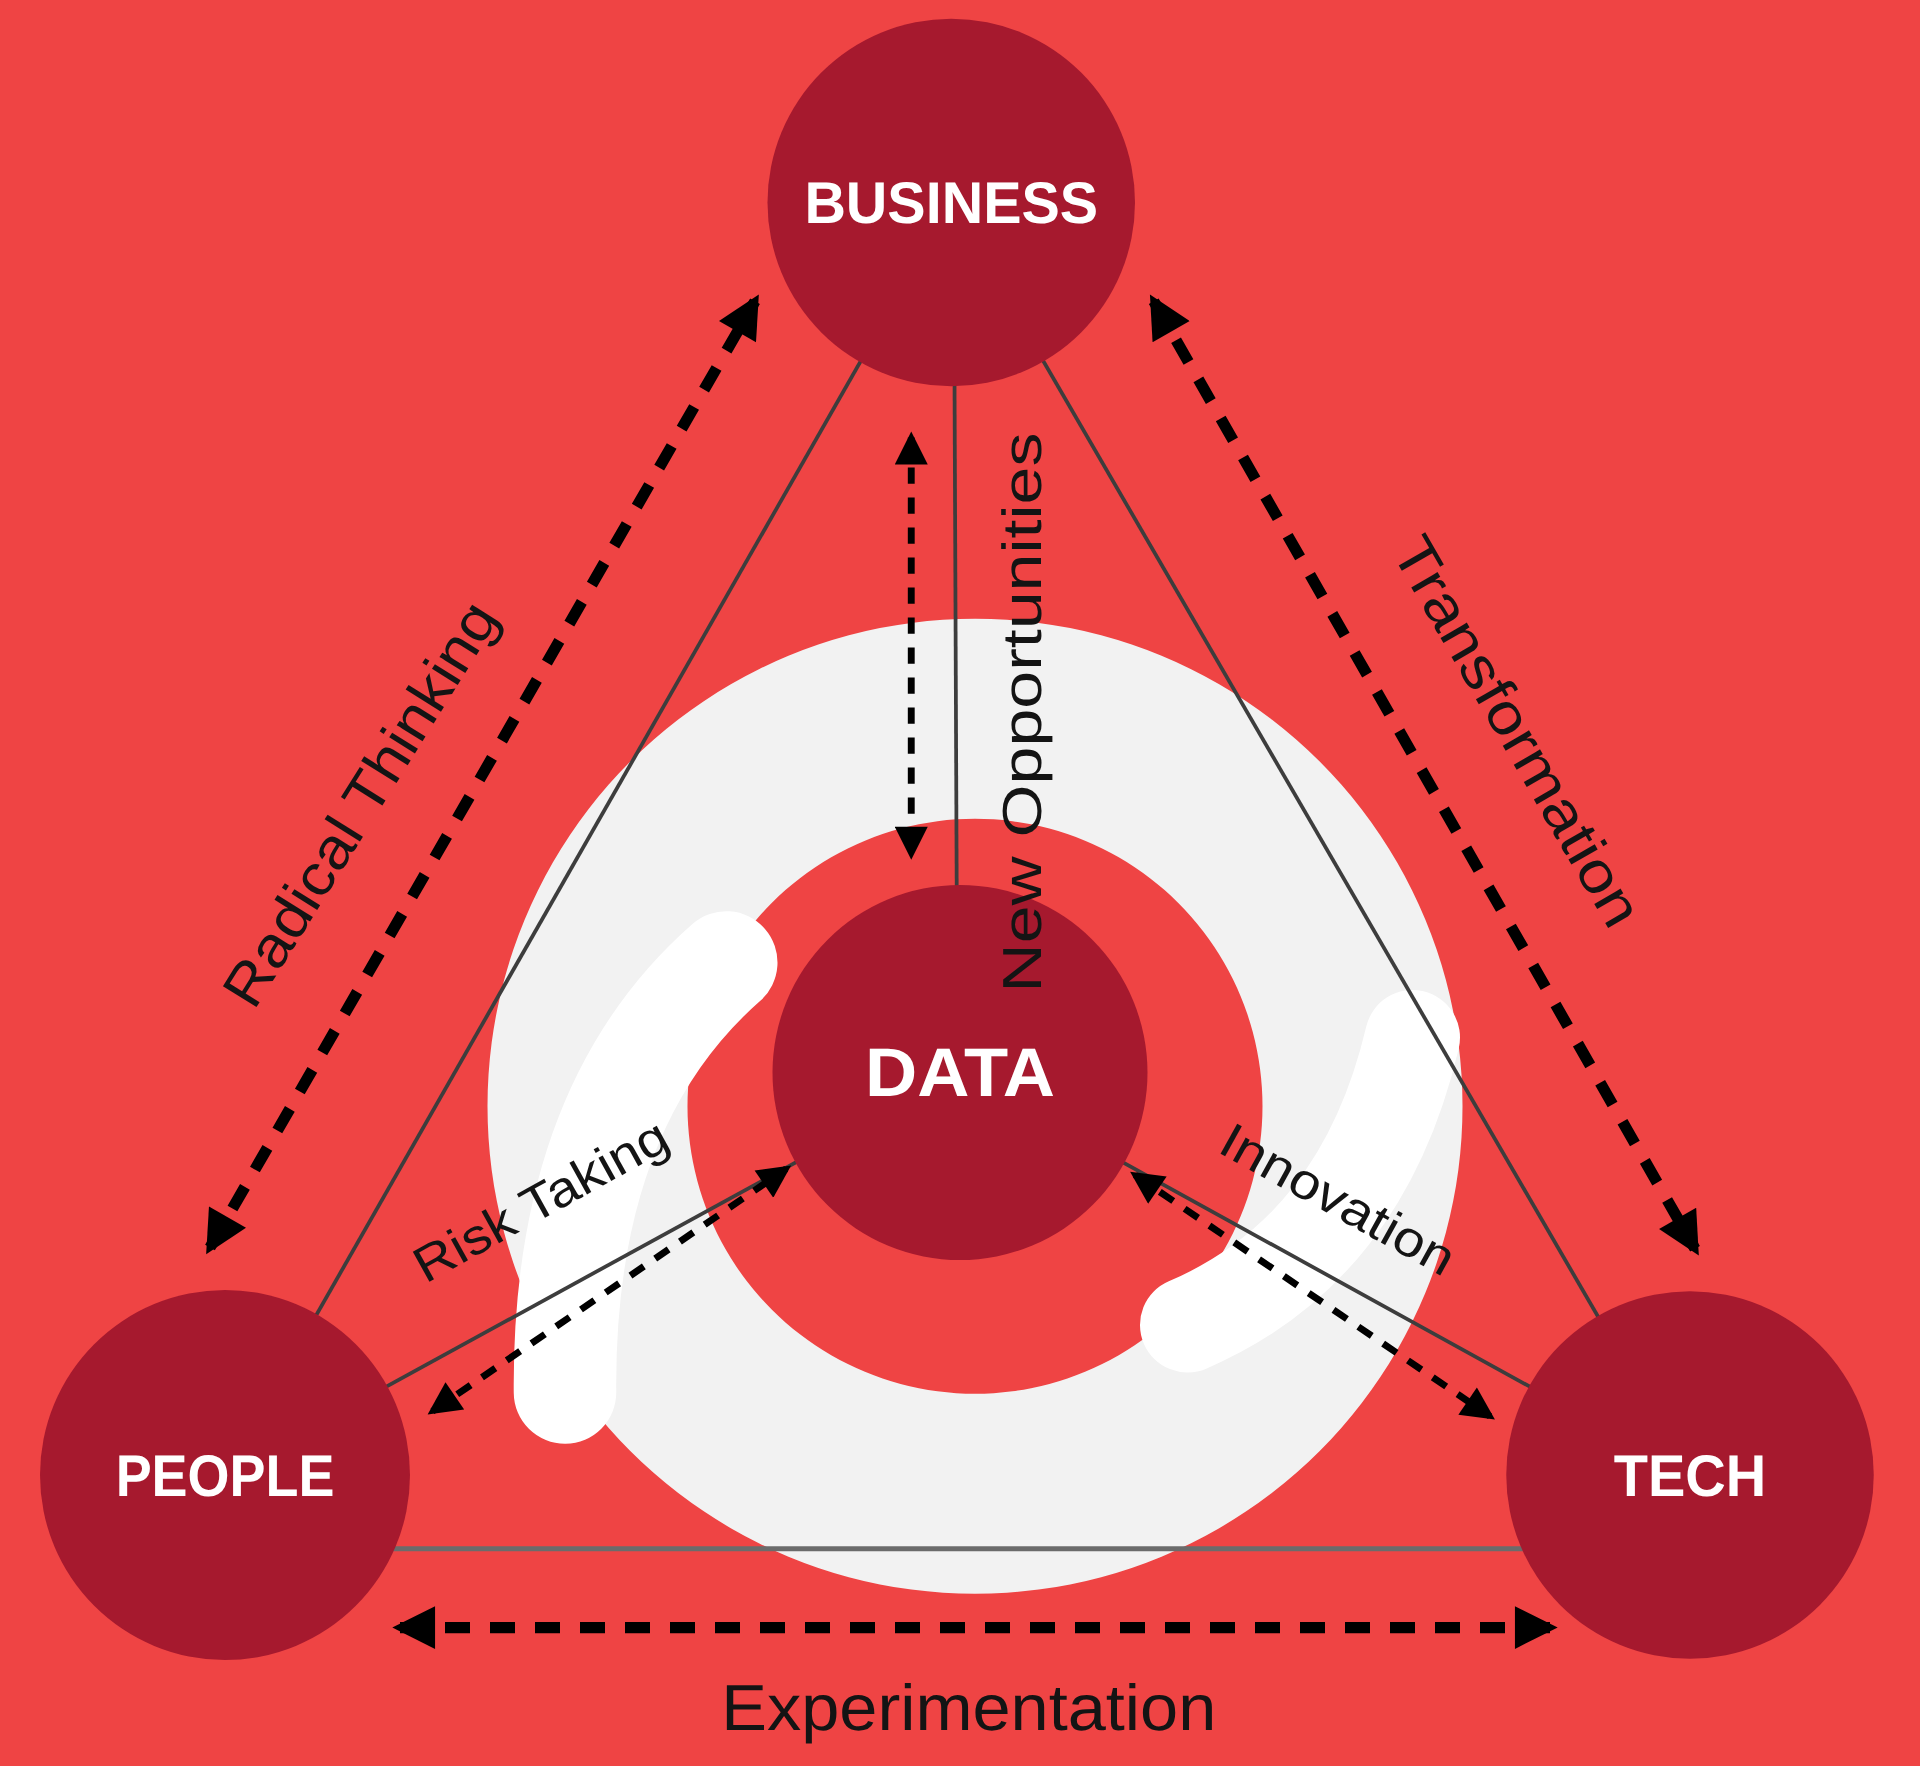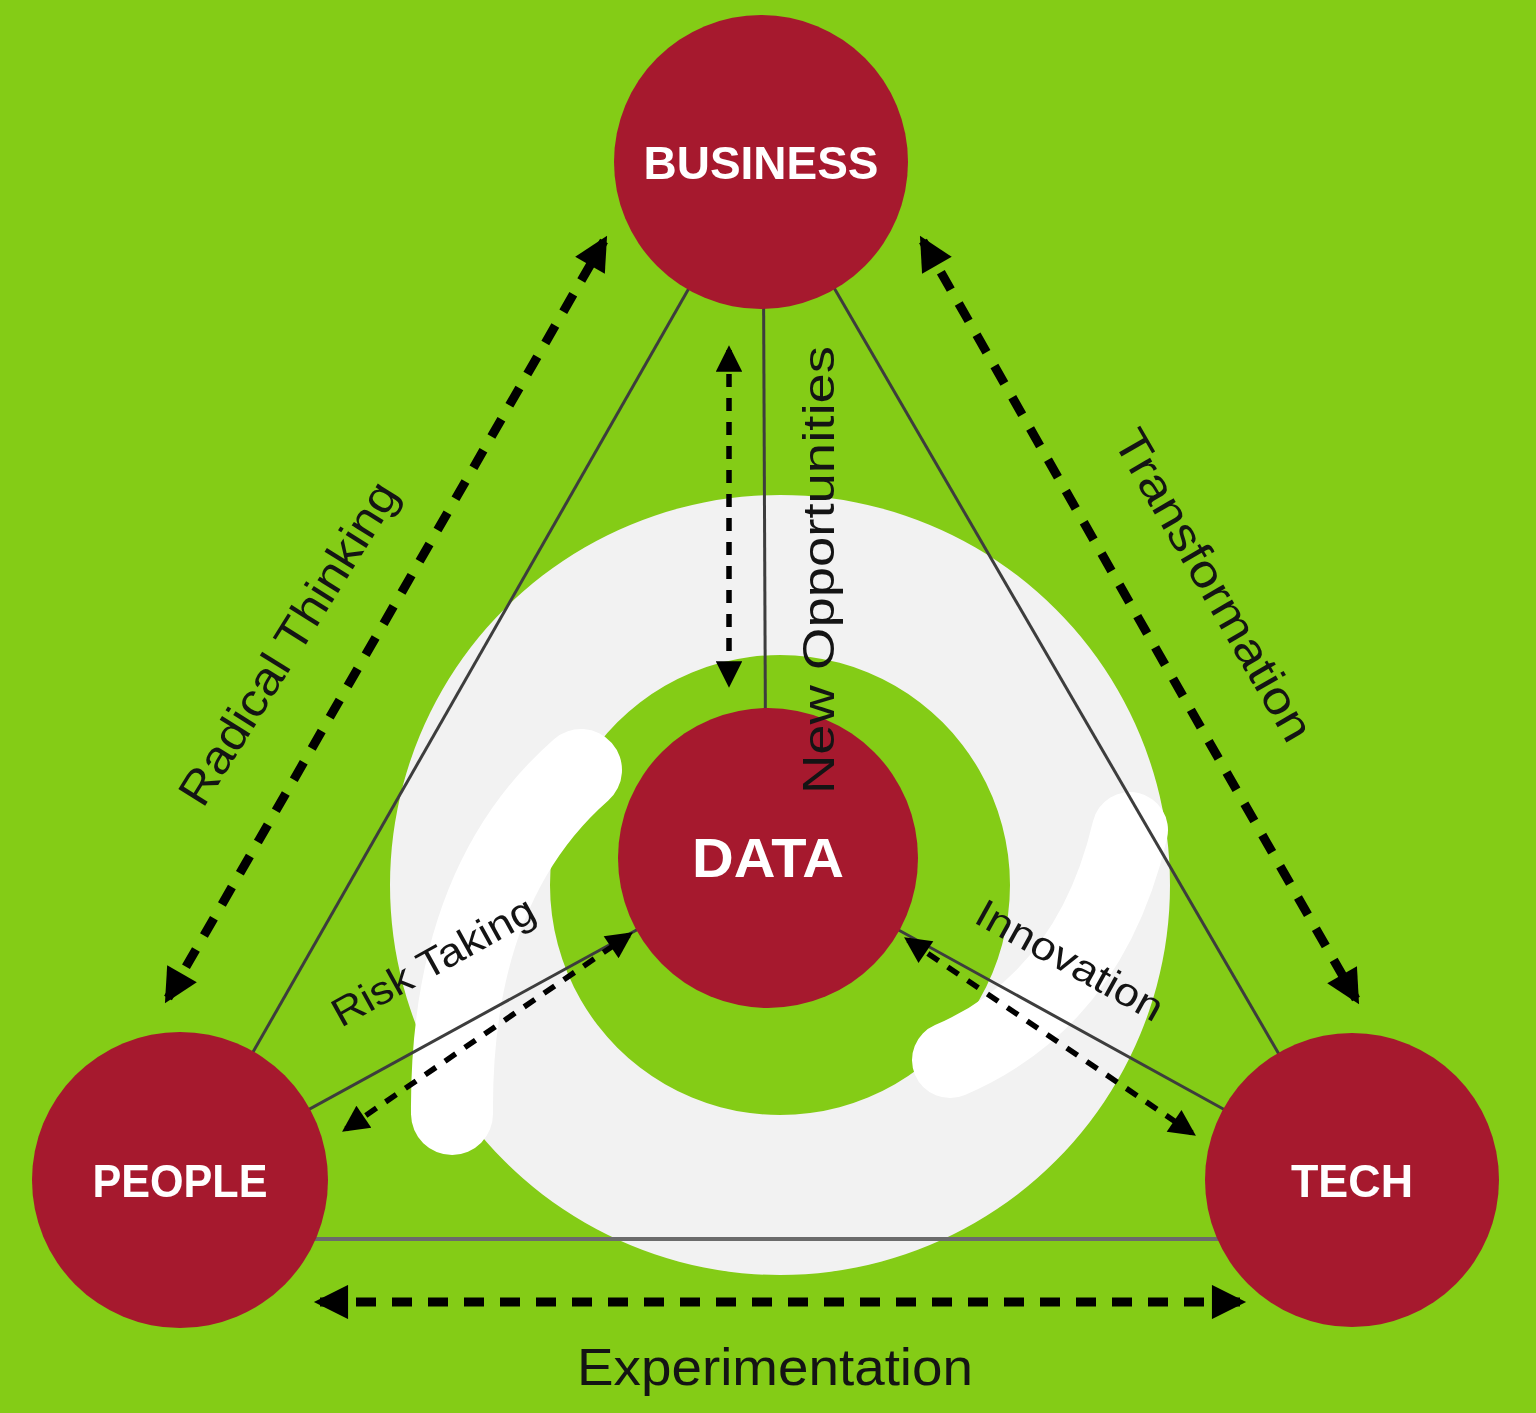--- a/index.html
+++ b/index.html
@@ -4,21 +4,21 @@
 <style>
   html, body {
     margin: 0;
     padding: 0;
     background: #ffffff;
   }
   #stage {
     position: relative;
     width: 1536px;
     height: 1413px;
-    background: #84cc16;
+    background: #ef4444;
     font-family: "Liberation Sans", sans-serif;
     overflow: hidden;
   }
   svg { display: block; }
 
   .node-circle   { fill: #A6192E; }
   .node-label    { fill: #ffffff; font-weight: 700; font-family: "Liberation Sans", sans-serif; }
   .solid-line    { stroke: #3d3d3d; stroke-width: 3; fill: none; }
   .solid-line-bottom { stroke: #6b6b6b; stroke-width: 4; fill: none; }
   .dash-thick    { stroke: #000000; stroke-width: 9; stroke-dasharray: 20 16; fill: none; }

